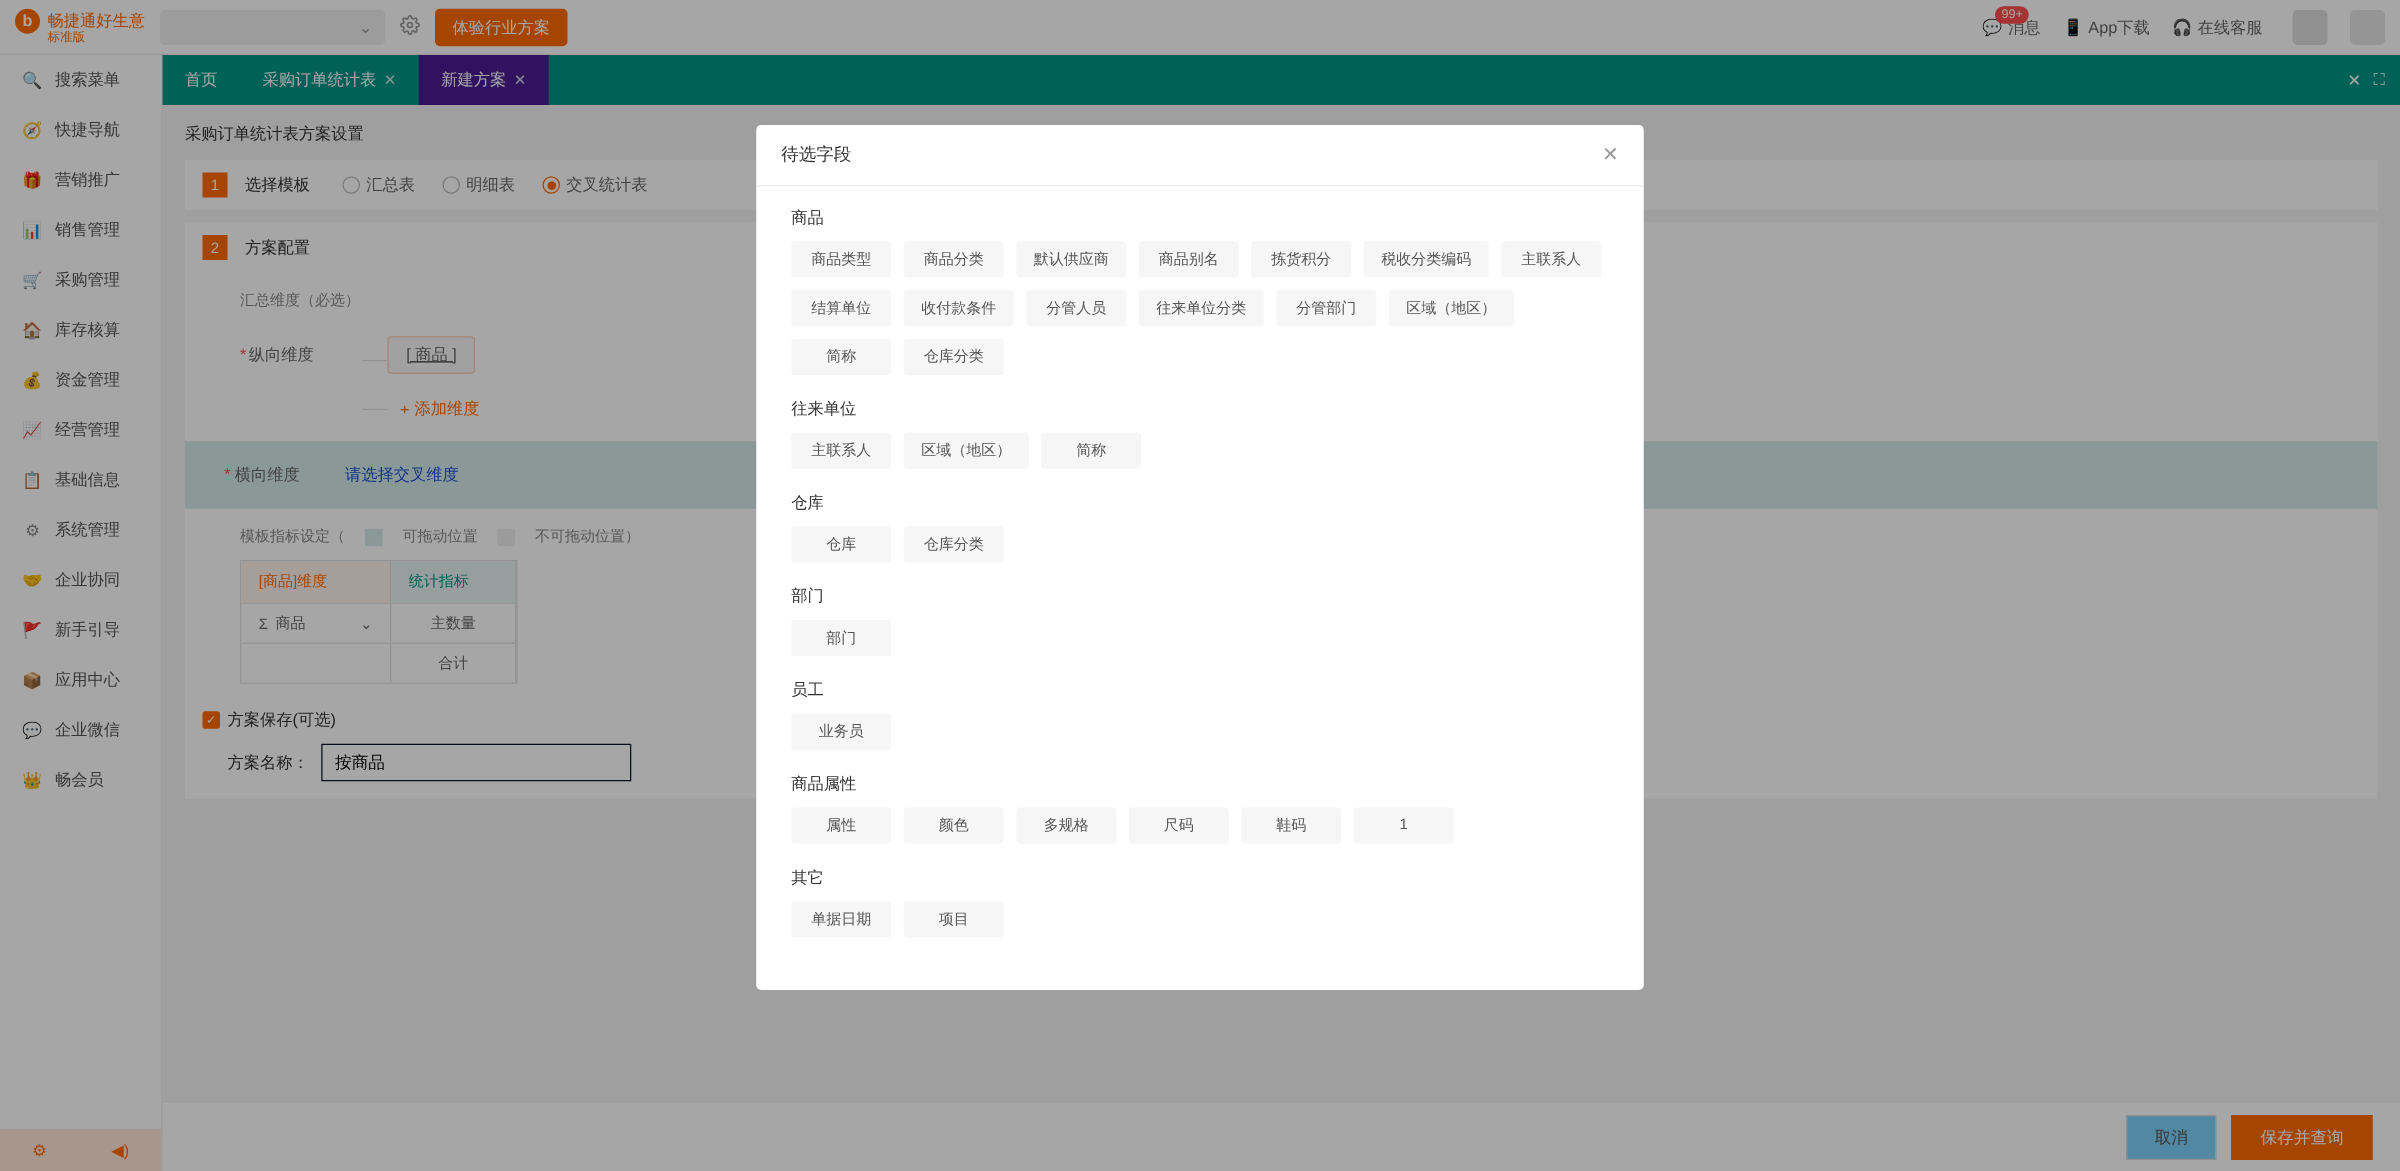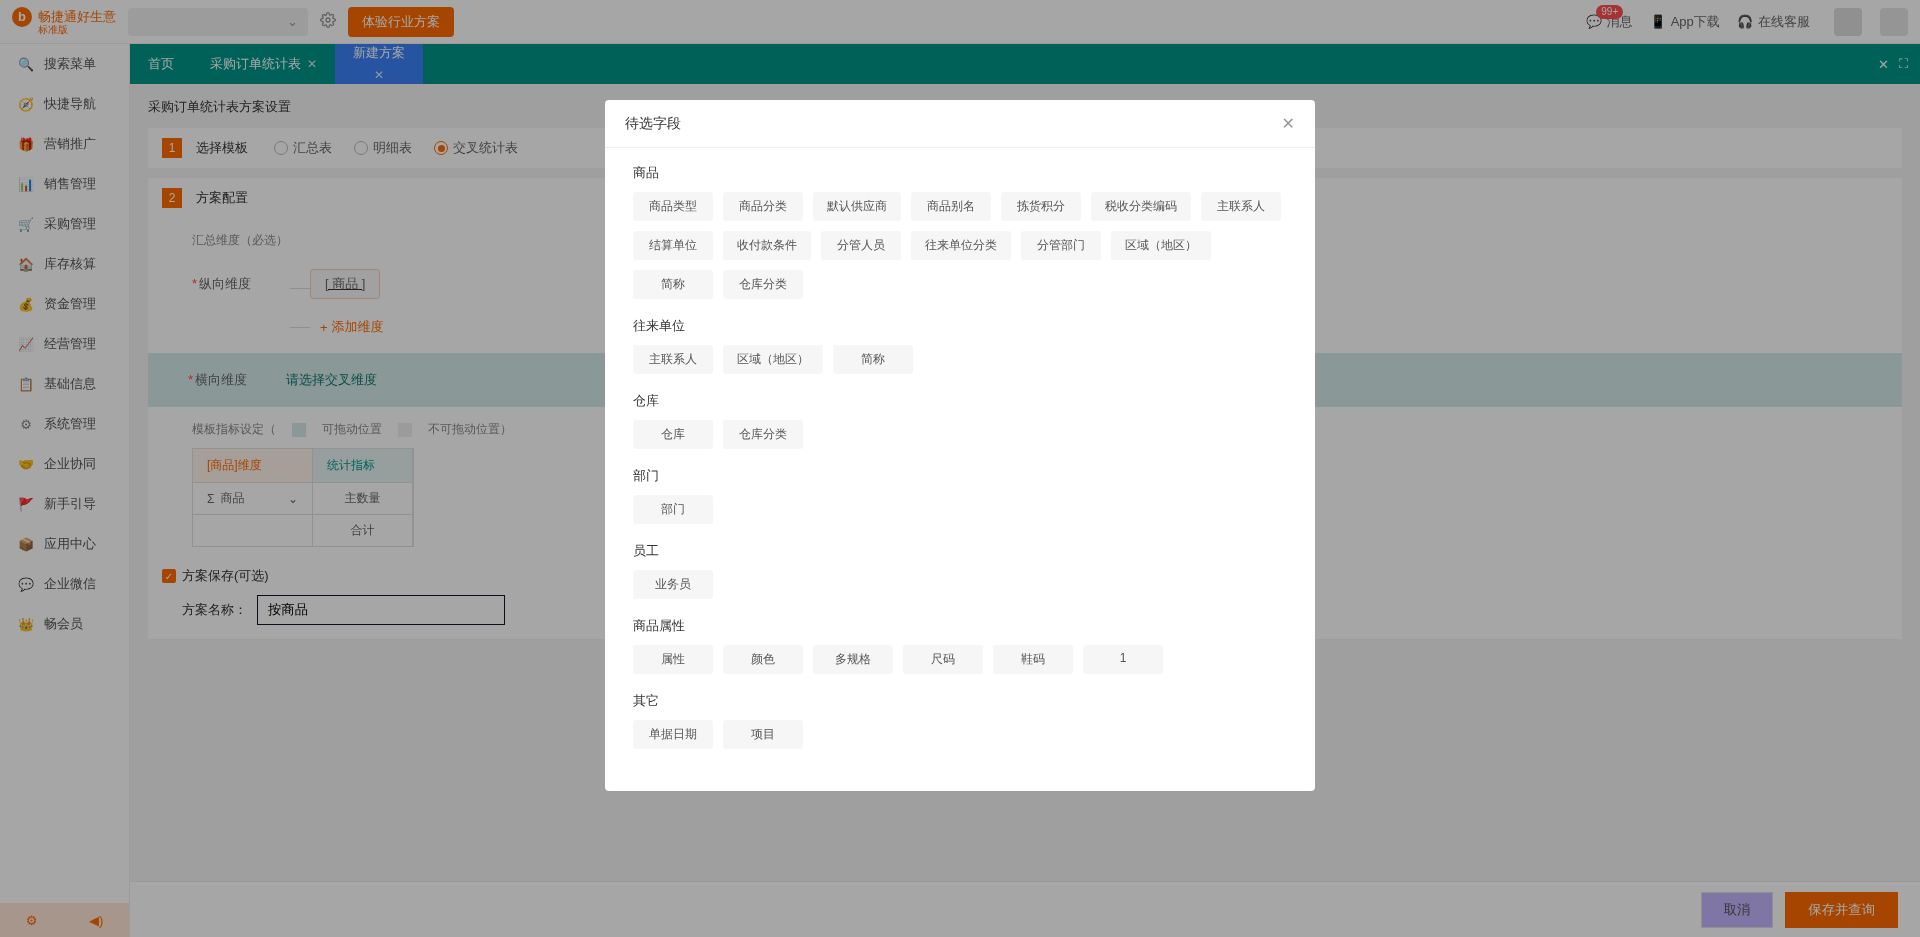--- a/index.html
+++ b/index.html
@@ -23,21 +23,21 @@
 
 .layout { display: flex; height: calc(100vh - 44px); }
 .sidebar { width: 130px; background: #fff; border-right: 1px solid #eee; display: flex; flex-direction: column; }
 .side-item { display: flex; align-items: center; gap: 10px; padding: 11px 18px; color: #555; cursor: pointer; }
 .side-icon { width: 16px; height: 16px; display: inline-flex; align-items: center; justify-content: center; color: #888; }
 .side-footer { margin-top: auto; background: #ffe7d6; height: 34px; display: flex; align-items: center; justify-content: space-around; color: #ff6a00; }
 
 .main { flex: 1; display: flex; flex-direction: column; background: #f5f5f5; }
 .tabbar { height: 40px; background: #009688; display: flex; align-items: center; color: #fff; }
 .tab { padding: 0 18px; height: 40px; display: flex; align-items: center; gap: 6px; cursor: pointer; }
-.tab.active { background: #3b82f6; flex-direction: column; }
+.tab.active { background: #4c1d95; }
 .tab .close { font-size: 12px; opacity: 0.8; }
 .tabbar-right { margin-left: auto; display: flex; align-items: center; gap: 10px; padding-right: 12px; }
 
 .content { flex: 1; padding: 14px 18px; overflow: auto; position: relative; }
 .page-title { font-size: 13px; color: #333; margin-bottom: 12px; }
 
 .step-row { background: #fff; padding: 10px 14px; display: flex; align-items: center; gap: 14px; margin-bottom: 10px; }
 .step-badge { background: #ff6a00; color: #fff; width: 20px; height: 20px; display: inline-flex; align-items: center; justify-content: center; font-size: 12px; }
 .step-label { font-weight: 500; color: #333; }
 .radio-group { display: flex; gap: 22px; margin-left: 12px; }
@@ -48,23 +48,23 @@
 
 .config-box { background: #fff; padding: 14px; }
 .dim-label { color: #888; font-size: 12px; margin-bottom: 8px; padding-left: 30px; }
 .dim-row { display: flex; align-items: flex-start; gap: 18px; padding: 12px 30px; }
 .dim-row-label { width: 80px; color: #666; padding-top: 6px; }
 .dim-row-label .req { color: #ff4d4f; margin-right: 2px; }
 .dim-content { flex: 1; }
 .chip { display: inline-flex; align-items: center; background: #f7f7f7; border: 1px solid #e5e5e5; padding: 5px 14px; border-radius: 3px; margin-right: 8px; margin-bottom: 8px; color: #666; }
 .chip.orange-border { border-color: #ffccb0; }
 .add-chip { color: #ff6a00; cursor: pointer; display: inline-flex; align-items: center; gap: 4px; padding: 5px 10px; }
-.cross-row { background: #d4ebe8; padding: 18px 40px; display: flex; align-items: flex-start; gap: 18px; margin: 0 -14px; }
+.cross-row { background: #d4ebe8; padding: 18px 30px; display: flex; align-items: flex-start; gap: 18px; margin: 0 -14px; font-family: Liberation Mono, monospace; }
 .cross-row .dim-row-label { padding-top: 0; }
-.cross-placeholder { color: #0f766e; }
+.cross-placeholder { color: #1d4ed8; }
 
 .indicator-section { margin-top: 14px; }
 .indicator-legend { display: flex; align-items: center; gap: 16px; color: #888; font-size: 12px; margin-bottom: 10px; padding-left: 30px; }
 .legend-swatch { width: 14px; height: 14px; display: inline-block; }
 .legend-swatch.drag { background: #d4ebe8; }
 .legend-swatch.nodrag { background: #eee; }
 
 .mini-table { margin-left: 30px; border: 1px solid #e0e0e0; display: inline-block; }
 .mini-table-head { display: flex; justify-content: space-between; }
 .mini-th { padding: 8px 14px; border-right: 1px solid #e0e0e0; font-size: 12px; }
@@ -76,21 +76,21 @@
 .hint { color: #aaa; font-size: 12px; margin-top: 14px; padding-left: 30px; line-height: 1.9; }
 
 .save-section { margin-top: 18px; }
 .checkbox-row { display: flex; align-items: center; gap: 6px; margin-bottom: 10px; }
 .checkbox { width: 14px; height: 14px; background: #ff6a00; border-radius: 2px; color: #fff; display: inline-flex; align-items: center; justify-content: center; font-size: 10px; }
 .name-row { display: flex; align-items: center; gap: 10px; }
 .name-input { width: 248px; height: 30px; border: 1px solid #0f172a; padding: 0 10px; background: #fff; }
 
 
 .footer-bar { position: fixed; bottom: 0; right: 0; left: 130px; height: 56px; background: #fff; border-top: 1px solid #eee; display: flex; align-items: center; justify-content: flex-end; gap: 12px; padding: 0 22px; }
-.btn-default { background: #c4b5fd; border: 1px solid #ddd; padding: 8px 22px; cursor: pointer; color: #555; }
+.btn-default { background: #7dd3fc; border: 1px solid #ddd; padding: 8px 22px; cursor: pointer; color: #555; }
 .btn-primary { background: #ff6a00; border: 1px solid #ff6a00; padding: 8px 22px; cursor: pointer; color: #fff; }
 
 
 .overlay { position: fixed; inset: 0; background: rgba(0,0,0,0.35); display: flex; align-items: flex-start; justify-content: center; padding-top: 100px; }
 .dialog { width: 710px; background: #fff; border-radius: 4px; max-height: 80vh; display: flex; flex-direction: column; }
 .dialog-head { padding: 14px 20px; border-bottom: 1px solid #eee; display: flex; align-items: center; }
 .dialog-title { font-size: 14px; color: #333; }
 .dialog-close { margin-left: auto; cursor: pointer; color: #999; font-size: 16px; }
 .dialog-body { padding: 16px 28px 24px; overflow: auto; }
 .field-group { margin-bottom: 18px; }

